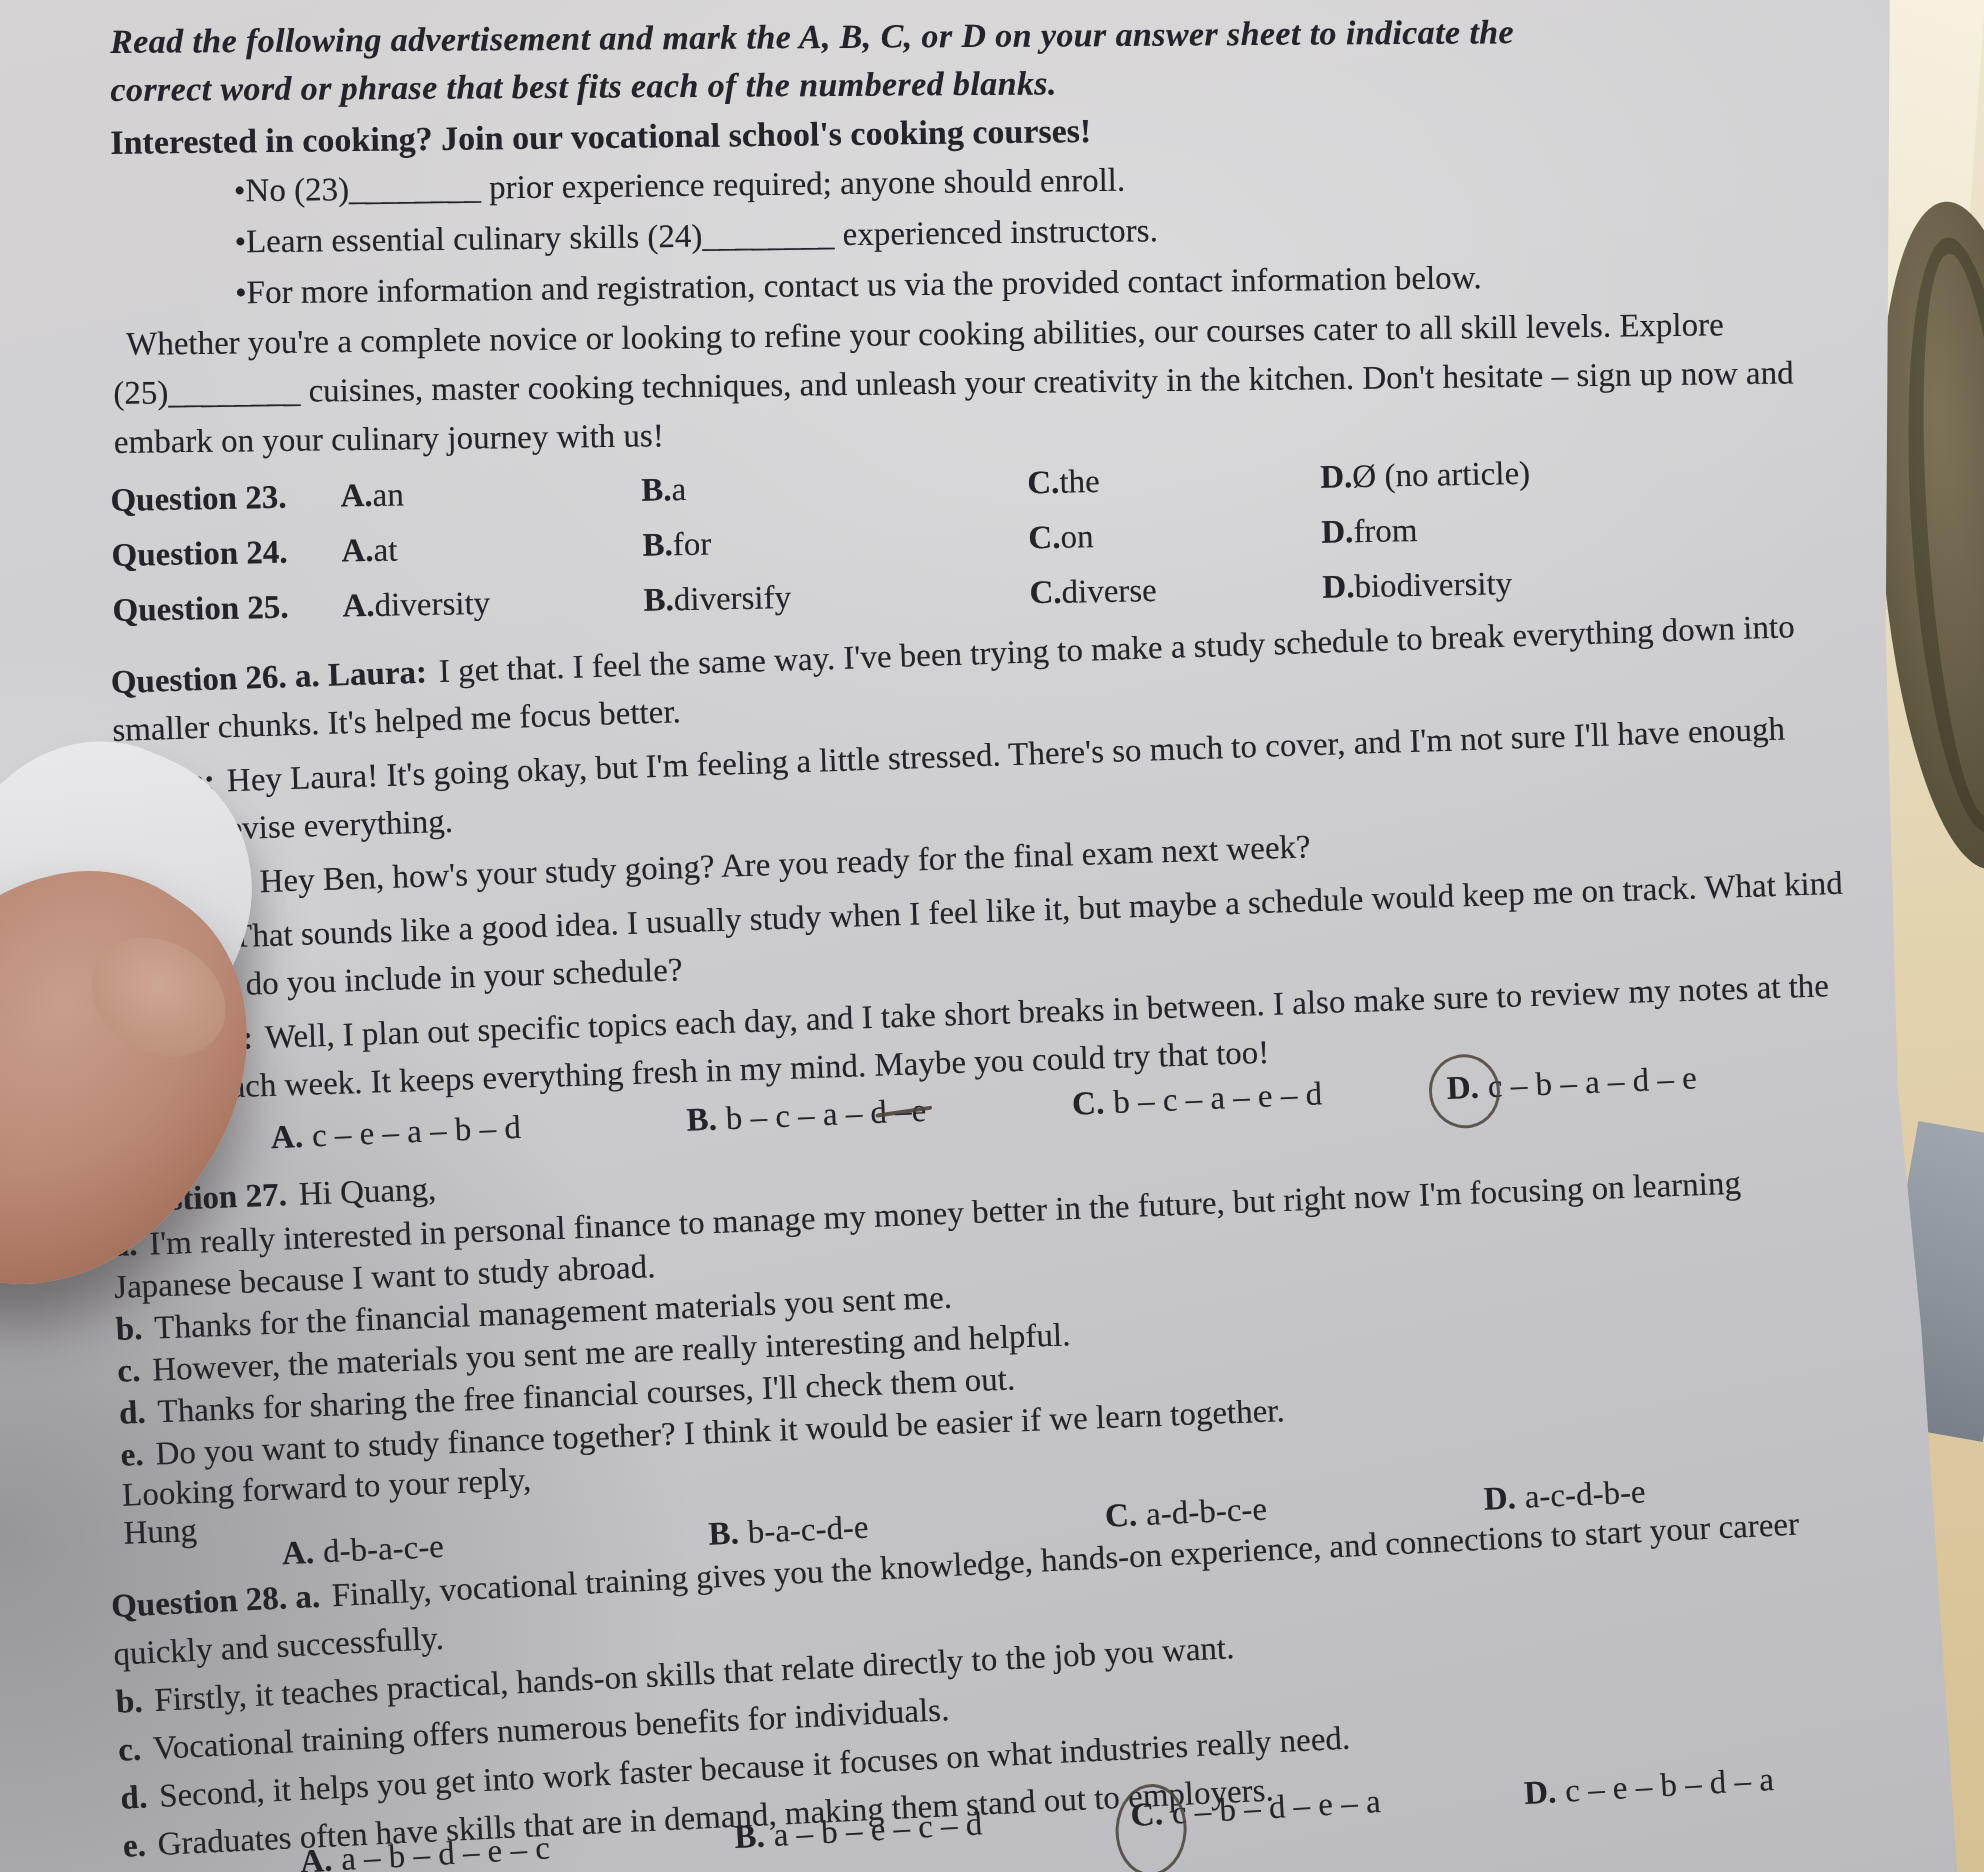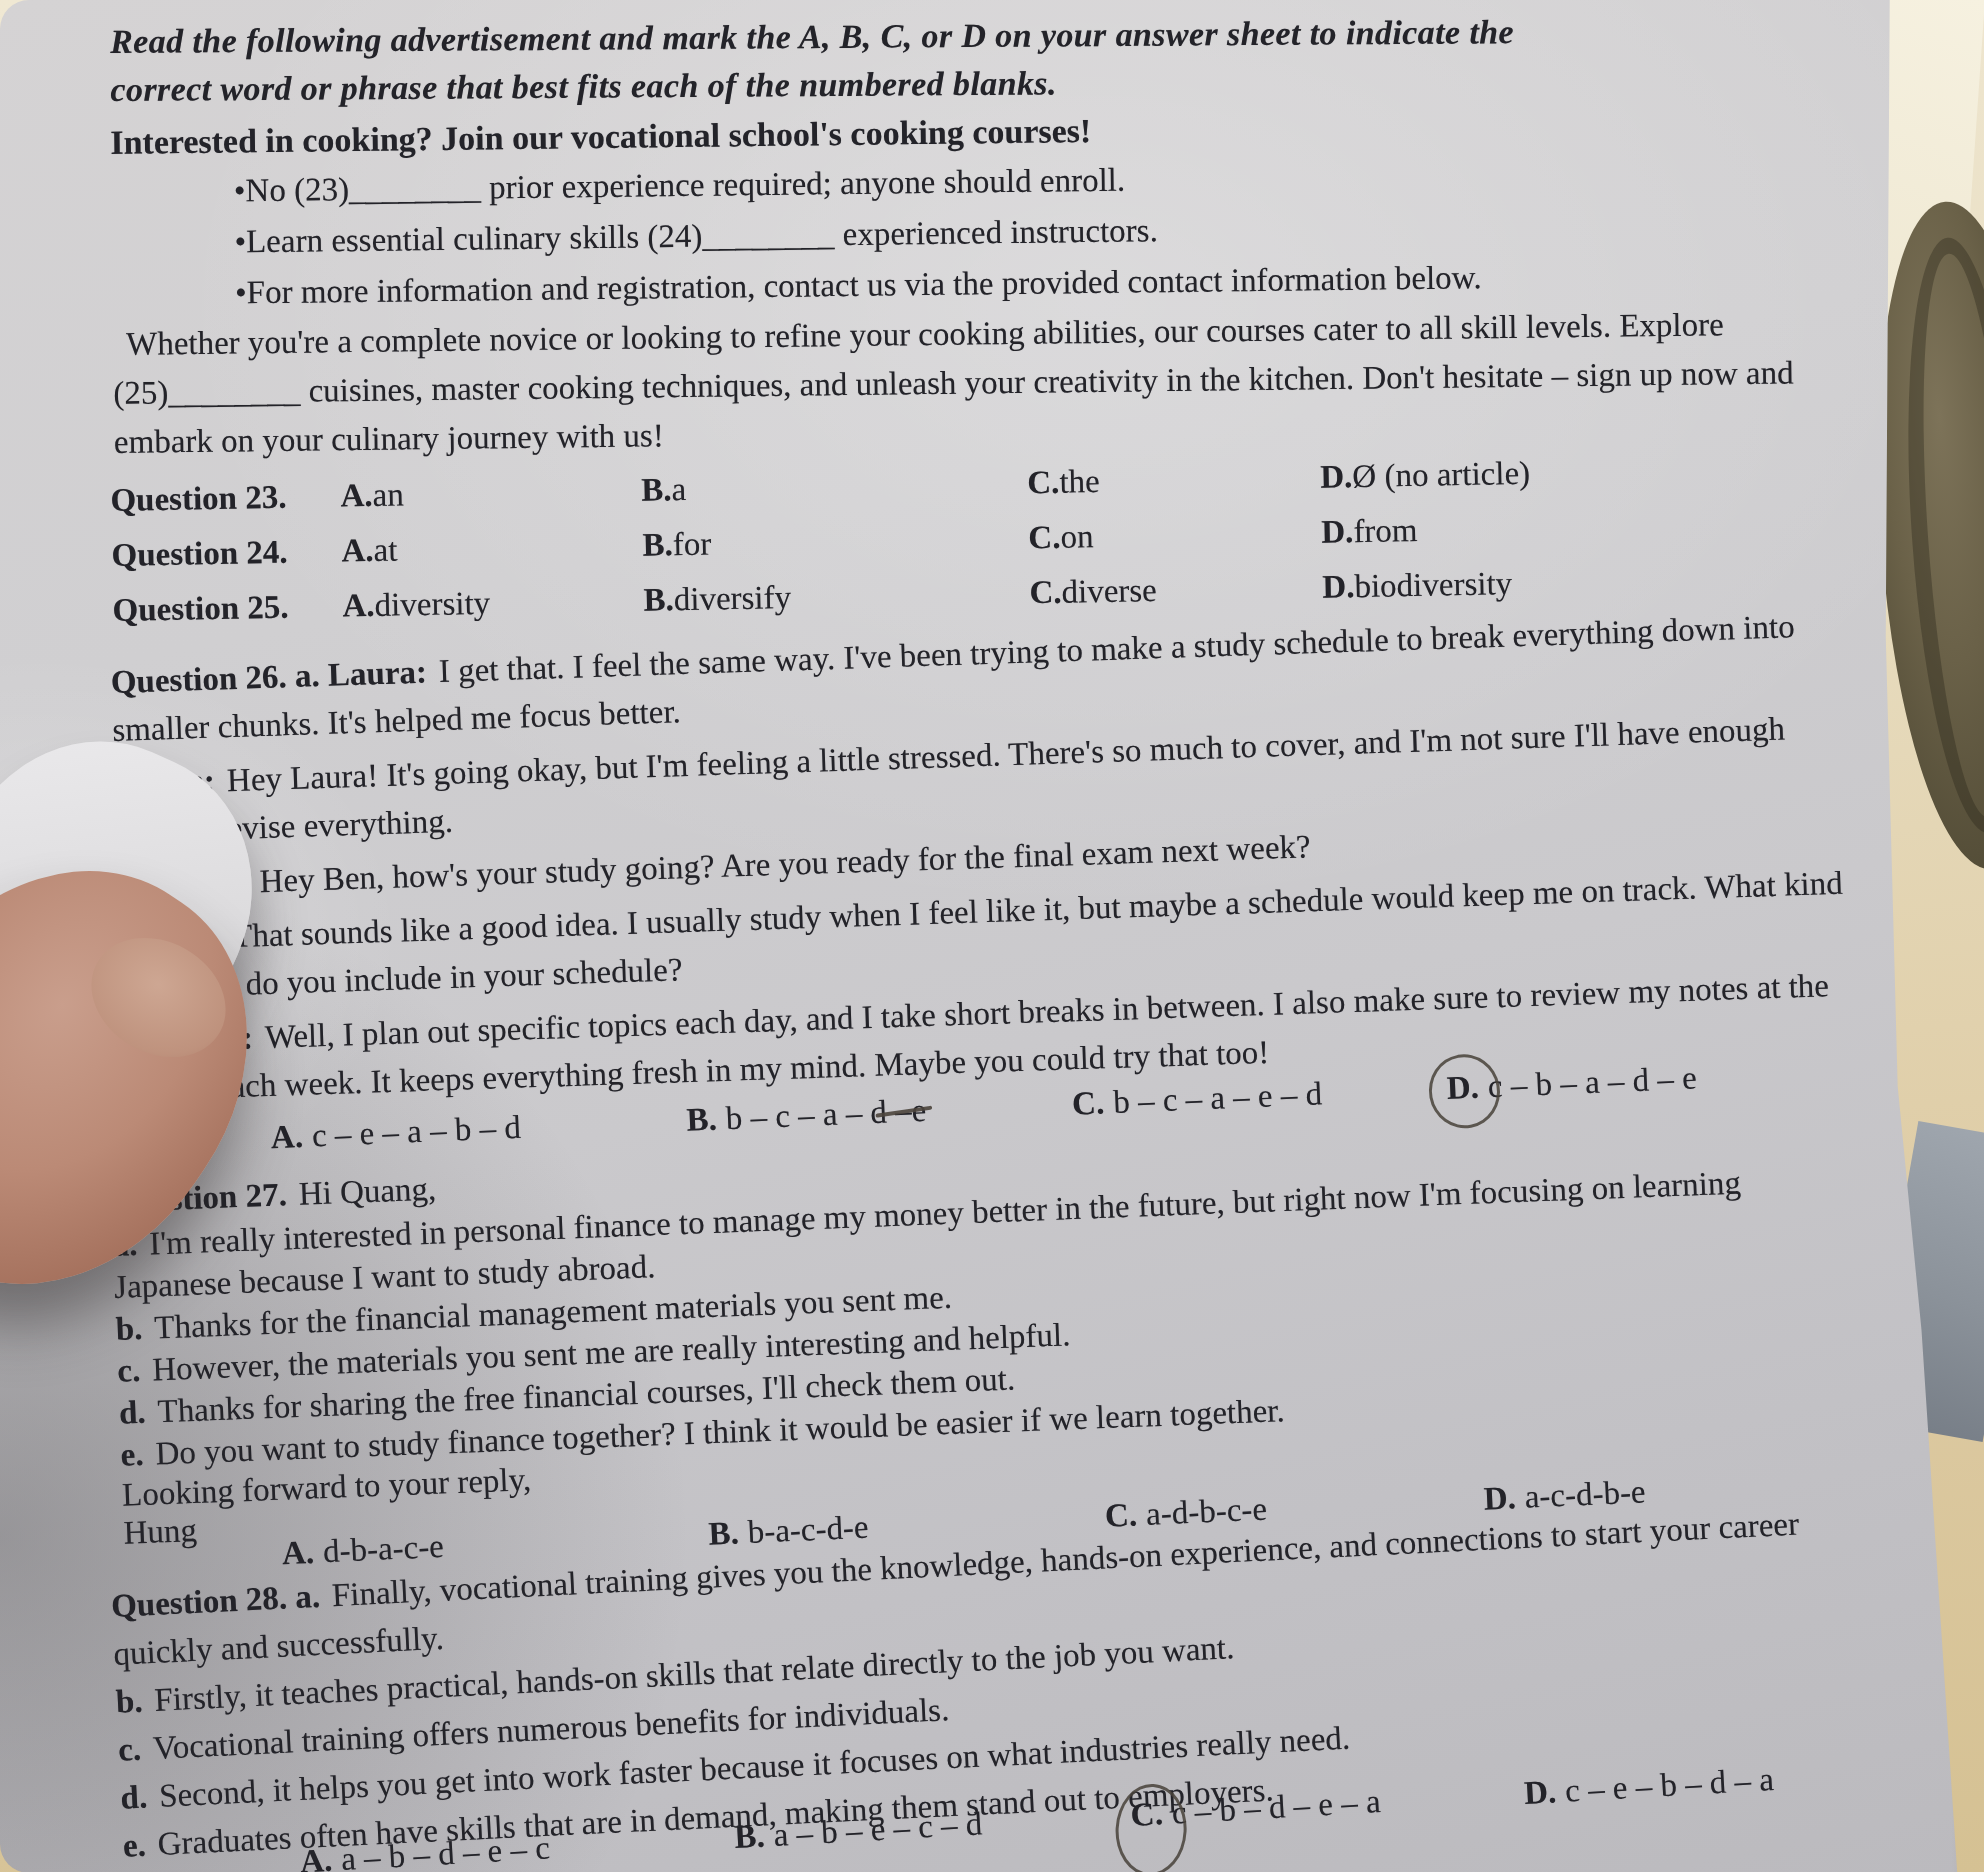--- a/index.html
+++ b/index.html
@@ -22,21 +22,20 @@
     background:linear-gradient(190deg,#a0a7af 0%,#8b929a 55%,#767d86 100%);}
   
   .paper{position:absolute;left:0;top:0;width:1985px;height:1873px;
     clip-path:polygon(0 0,95.2% 0,95.0% 34%,95.6% 58%,96.8% 71%,98.6% 100%,0 100%);
     background:
       linear-gradient(to left,rgba(110,100,85,.30) 0px,rgba(110,100,85,.10) 15px,rgba(110,100,85,0) 34px),
       radial-gradient(1337px 891px at 55% 16%,rgba(255,255,255,.22),rgba(255,255,255,0) 70%),
       radial-gradient(1114px 1114px at 0% 82%,rgba(42,40,42,.30),rgba(42,40,42,0) 62%),
       radial-gradient(609px 475px at 2% 50%,rgba(255,255,255,.24),rgba(255,255,255,0) 60%),
       linear-gradient(168deg,#d5d3d4 0%,#d0cfd1 30%,#cac9cc 55%,#c2c1c5 78%,#bbbabe 100%);
-    border-radius: 29px;
   }
   .content{position:absolute;left:0;top:0;width:1985px;padding:18px 0 0 110px;box-sizing:border-box;
     color:#232329;text-shadow:0 0 0.7px rgba(35,35,41,.35);}
   p{margin:0;}
   b{font-weight:bold;}
   .pfx{margin-right:12px;}
   .sec{transform-origin:0 0;width:1731px;}
   .sec-instructions{transform:rotate(-0.4deg);}
   .sec-ad{transform:rotate(-0.7deg);margin-top:4.5px;}
   .sec-q23{transform:rotate(-1.1deg);margin-top:7.4px;}

